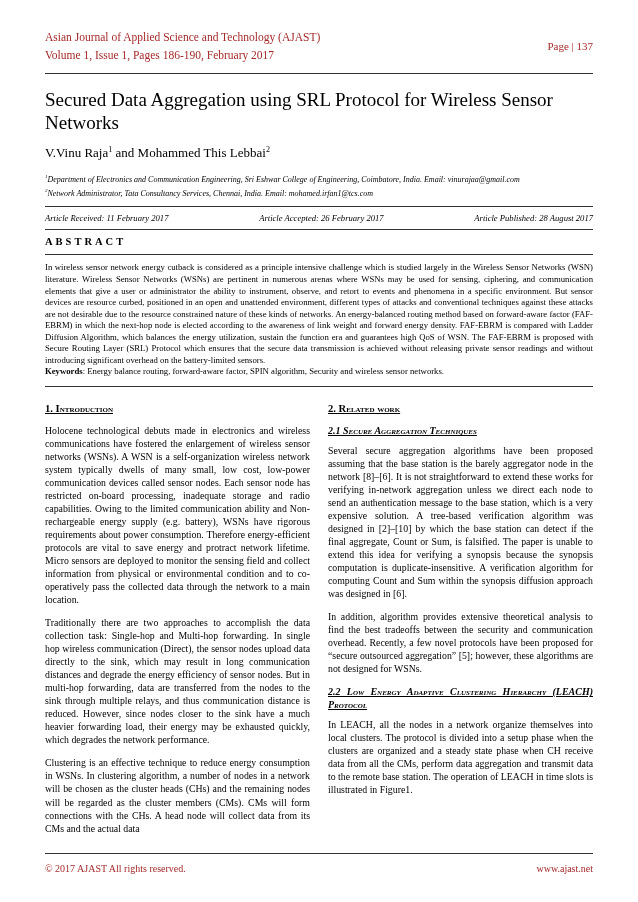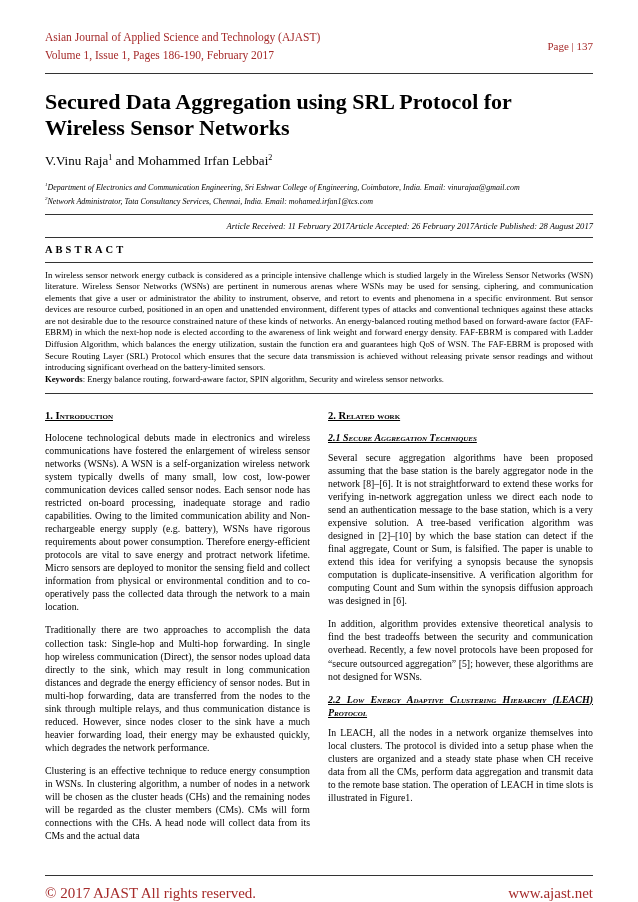--- a/index.html
+++ b/index.html
@@ -8,62 +8,62 @@
     width:638px; height:902px; background:#ffffff; color:#000;
     font-family:"Liberation Serif", serif;
     position:relative; padding:28px 45px 9px 45px; overflow:hidden;
   }
   .header { display:flex; justify-content:space-between; align-items:center; }
   .journal-name { color:#A52A2A; font-size:11.5px; line-height:1.6; }
   .journal-issue { color:#A52A2A; font-size:11.5px; line-height:1.6; }
   .page-number { color:#A52A2A; font-size:11px; white-space:nowrap; }
   .rule { border:none; border-top:1px solid #333; height:0; }
   .rule-header { margin-top:8px; }
-  .title { font-size:22px; font-weight:bold; margin-top:15px; line-height:1.2; }
+  .title { font-size:19px; font-weight:normal; margin-top:15px; line-height:1.2; }
   .authors { font-size:13px; margin-top:11px; }
   sup { font-size:0.62em; vertical-align:super; line-height:0; }
   .affiliations { margin-top:13px; font-style:italic; font-size:8px; line-height:1.5; }
   .affiliation { margin-bottom:2px; }
   .rule-aff { margin-top:6px; }
-  .dates { display:flex; justify-content:flex-end; font-style:italic; font-size:8.6px; padding:6px 0; }
+  .dates { display:flex; justify-content:space-between; font-style:italic; font-size:8.6px; padding:6px 0; }
   .abstract-heading { text-align:left; font-weight:bold; letter-spacing:3px; font-size:10.5px; padding:6px 0 7px; }
   .abstract-text { font-size:8.7px; line-height:1.33; text-align:justify; margin-top:7px; }
   .keywords { font-size:8.7px; line-height:1.33; text-align:justify; }
   .keywords .kw-label { font-weight:bold; }
   .rule-abs { margin-top:8px; }
   .columns { display:flex; gap:18px; margin-top:15px; }
   .col { flex:1 1 0; font-size:9.8px; line-height:1.33; text-align:justify; }
   .col p { margin-bottom:10px; }
   .h-sec { font-size:10.6px; font-variant:small-caps; font-weight:bold; margin-bottom:8px;text-decoration:underline; }
   .h-sub { font-size:10px; font-variant:small-caps; font-weight:bold; font-style:italic; margin:0 0 7px; line-height:1.3;text-decoration:underline; }
   .footer {
-    position:absolute; left:45px; right:45px; bottom:0;
+    position:absolute; left:45px; right:45px; bottom:28px;
     border-top:1px solid #333; display:flex; justify-content:space-between;
-    color:#A52A2A; font-size:15px; padding-top:9px;
+    color:#A52A2A; font-size:10px; padding-top:9px;
   }
   .footer .site { color:#A52A2A; text-decoration:none; }
 </style>
 </head>
 <body>
 
 <div class="page">
 
   <header class="header">
     <div class="header-left">
       <div class="journal-name">Asian Journal of Applied Science and Technology (AJAST)</div>
       <div class="journal-issue">Volume 1, Issue 1, Pages 186-190, February 2017</div>
     </div>
     <div class="page-number">Page | 137</div>
   </header>
 
   <hr class="rule rule-header">
 
   <h1 class="title">Secured Data Aggregation using SRL Protocol for Wireless Sensor Networks</h1>
 
-  <div class="authors"><span>V.Vinu Raja</span><sup>1</sup><span> and </span><span>Mohammed Irfan Lebbai</span><sup>2</sup></div>
+  <div class="authors"><span>V.Vinu Raja</span><sup>1</sup><span> and </span><span>Mohammed This Lebbai</span><sup>2</sup></div>
 
   <div class="affiliations">
     <div class="affiliation"><sup>1</sup><span>Department of Electronics and Communication Engineering, Sri Eshwar College of Engineering, Coimbatore, India. Email: vinurajaa@gmail.com</span></div>
     <div class="affiliation"><sup>2</sup><span>Network Administrator, Tata Consultancy Services, Chennai, India. Email: mohamed.irfan1@tcs.com</span></div>
   </div>
 
   <hr class="rule rule-aff">
 
   <div class="dates">
     <span>Article Received: 11 February 2017</span>

